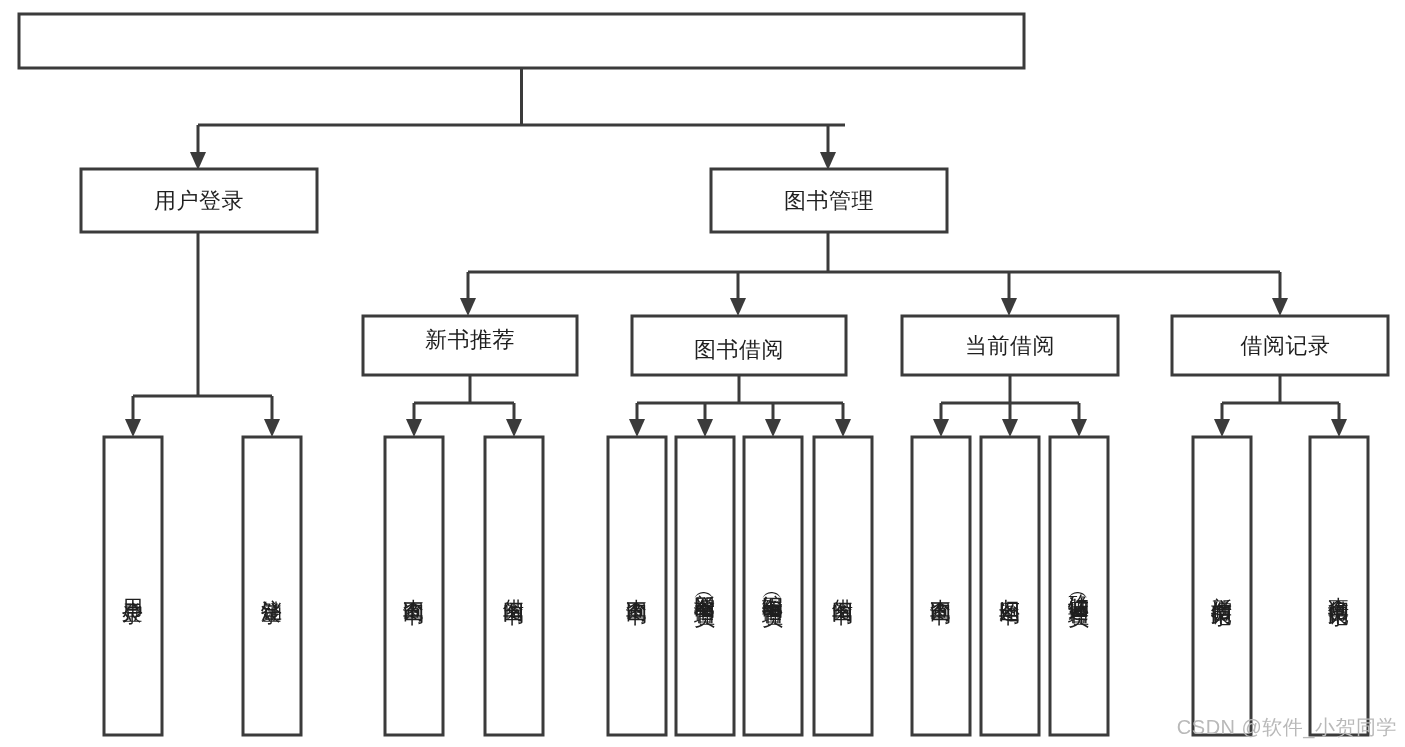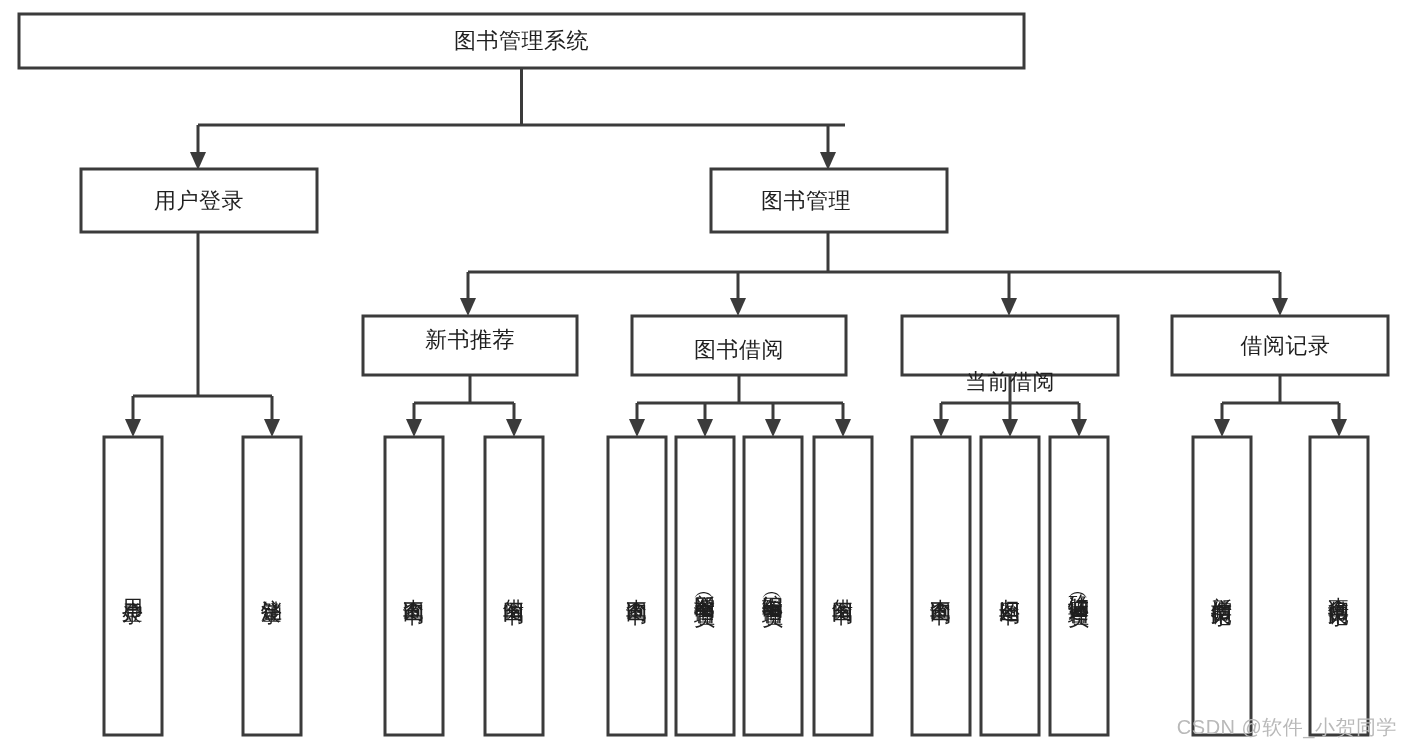--- a/index.html
+++ b/index.html
@@ -175,28 +175,27 @@
     <rect class="node-box" x="814" y="437" width="58" height="298"></rect>
 
     <rect class="node-box" x="912" y="437" width="58" height="298"></rect>
     <rect class="node-box" x="981" y="437" width="58" height="298"></rect>
     <rect class="node-box" x="1050" y="437" width="58" height="298"></rect>
 
     <rect class="node-box" x="1193" y="437" width="58" height="298"></rect>
     <rect class="node-box" x="1310" y="437" width="58" height="298"></rect>
   </svg>
 
-  <div class="node-label horizontal" style="left:19px; top:14px; width:1005px; height:54px;">图书管理系统</div>
 
   <div class="node-label horizontal" style="left:81px; top:169px; width:236px; height:63px;">用户登录</div>
-  <div class="node-label horizontal" style="left:688px; top:169px; width:236px; height:63px;">图书管理</div>
+  <div class="node-label horizontal" style="left:711px; top:169px; width:236px; height:63px;">图书管理</div>
 
   <div class="node-label horizontal" style="left:363px; top:316px; width:214px; height:48px;">新书推荐</div>
   <div class="node-label horizontal" style="left:632px; top:316px; width:214px; height:68px;">图书借阅</div>
-  <div class="node-label horizontal" style="left:902px; top:316px; width:216px; height:59px;margin-top:36px;">当前借阅</div>
+  <div class="node-label horizontal" style="left:902px; top:316px; width:216px; height:59px;">当前借阅</div>
   <div class="node-label horizontal" style="left:1172px; top:316px; width:227px; height:59px;">借阅记录</div>
 
   <div class="node-label vertical" style="left:104px; top:437px; width:58px; height:298px;">用户登录</div>
   <div class="node-label vertical" style="left:243px; top:437px; width:58px; height:298px;">注销登录</div>
 
   <div class="node-label vertical" style="left:385px; top:437px; width:58px; height:298px;">查询图书</div>
   <div class="node-label vertical" style="left:485px; top:437px; width:58px; height:298px;">借阅图书</div>
 
   <div class="node-label vertical" style="left:608px; top:437px; width:58px; height:298px;">查询图书</div>
   <div class="node-label vertical" style="left:676px; top:437px; width:58px; height:298px;">新增图书（管理员）</div>

